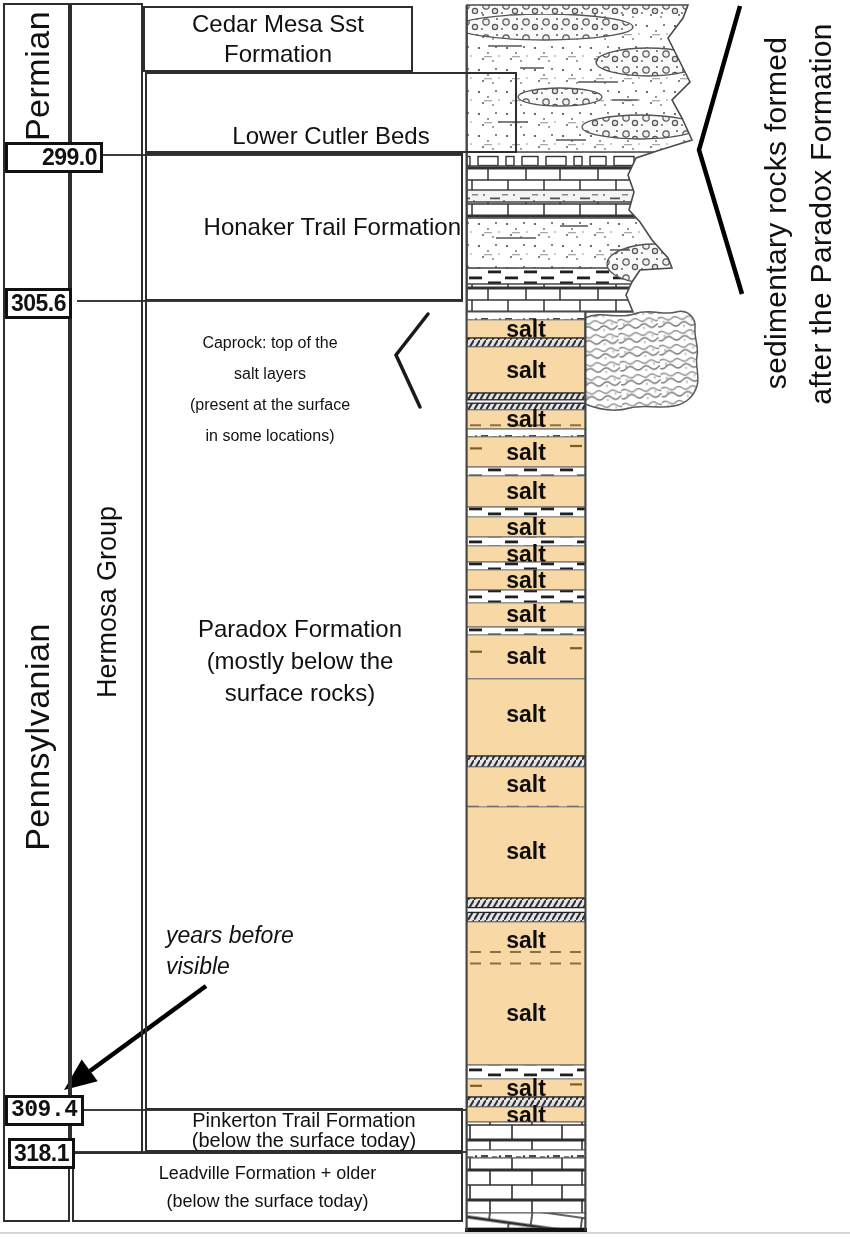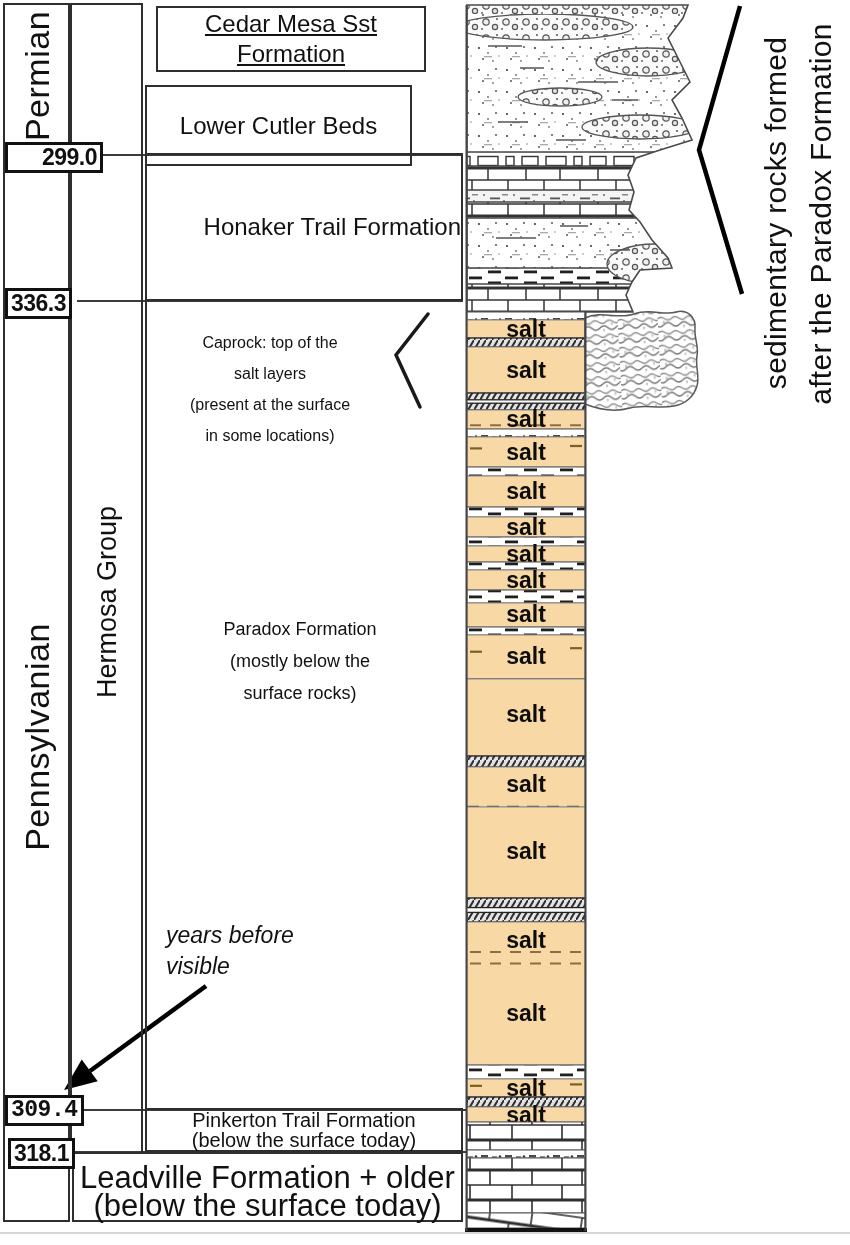--- a/index.html
+++ b/index.html
@@ -10,23 +10,23 @@
   .flexbox{display:flex;flex-direction:column;align-items:center;justify-content:center;text-align:center;}
   .txt{position:absolute;white-space:nowrap;}
   .ctr{transform:translate(-50%,-50%);text-align:center;}
   .rot{transform:translate(-50%,-50%) rotate(-90deg);}
   .agebox{position:absolute;box-sizing:border-box;border:3px solid #111;background:#fff;
           font-weight:bold;font-size:23px;line-height:25px;padding:0 3px;letter-spacing:-0.5px;z-index:6;}
   .fm{font-size:24px;line-height:30px;}
   .period{font-size:34px;letter-spacing:0.5px;}
   .group{font-size:27px;}
   .cap{font-size:16px;line-height:31px;margin-top:11px;}
-  .para{font-size:18px;line-height:32px;text-align:center;}
+  .para{font-size:24px;line-height:32px;text-align:center;}
   .pink{font-size:20px;line-height:20px;}
-  .lead{font-size:31px;line-height:28px;justify-content:flex-end;}
+  .lead{font-size:18px;line-height:28px;}
   .ybp{font-style:italic;font-size:23px;line-height:31px;}
   .rightlbl{font-size:30px;letter-spacing:0.3px;}
 </style>
 </head>
 <body>
 
 <div class="stage">
 
   <svg id="strat-svg" width="850" height="1245" viewBox="0 0 850 1245">
     <defs>
@@ -221,24 +221,24 @@
     <polygon points="64,1090 81.7,1059.4 97.7,1081.2" fill="#000"></polygon>
   </svg>
 
   <div class="box" style="left:3px;top:3px;width:67px;height:1219px;border-width:2.5px;"></div>
   <div class="txt rot period" style="left:37px;top:76px;">Permian</div>
   <div class="txt rot period" style="left:37px;top:737px;">Pennsylvanian</div>
 
   <div class="box" style="left:70px;top:3px;width:73px;height:1149px;border-width:2.5px;border-bottom:none;"></div>
   <div class="txt rot group" style="left:107px;top:602px;">Hermosa Group</div>
 
-  <div class="box flexbox fm" style="left:156px;top:6px;width:270px;height:66px;text-decoration:underline;">
+  <div class="box flexbox fm" style="left:143px;top:6px;width:270px;height:66px;">
     <div>Cedar Mesa Sst Formation</div>
   </div>
-  <div class="box flexbox fm" style="left:145px;top:85px;width:267px;height:81px;">
+  <div class="box flexbox fm" style="left:145px;top:72px;width:372px;height:81px;justify-content:flex-end;">
     <div>Lower Cutler Beds</div>
   </div>
   <div class="box flexbox fm" style="left:145px;top:153px;width:318px;height:148px;align-items:flex-end;">
     <div>Honaker Trail Formation</div>
   </div>
 
   <div style="position:absolute;left:145px;top:301px;width:318px;height:809px;border-left:2px solid #2e2e2e;box-sizing:border-box;"></div>
   <div class="txt ctr cap" style="left:270px;top:378px;">
     <div>Caprock: top of the</div>
     <div>salt layers</div>
@@ -258,20 +258,20 @@
   <div class="box flexbox pink" style="left:145px;top:1108px;width:318px;height:44px;">
     <div>Pinkerton Trail Formation</div>
     <div>(below the surface today)</div>
   </div>
   <div class="box flexbox lead" style="left:72px;top:1152px;width:391px;height:70px;">
     <div>Leadville Formation + older</div>
     <div>(below the surface today)</div>
   </div>
 
   <div class="agebox" style="left:5px;top:142px;padding-left:34px;">299.0</div>
-  <div class="agebox" style="left:5px;top:288px;">336.3</div>
+  <div class="agebox" style="left:5px;top:288px;">305.6</div>
   <div class="agebox" style="left:5px;top:1095px;font-family:Liberation Mono, monospace;">309.4</div>
   <div class="agebox" style="left:8px;top:1138px;">318.1</div>
 
   <div class="txt rot rightlbl" style="left:776px;top:213px;">sedimentary rocks formed</div>
   <div class="txt rot rightlbl" style="left:821px;top:214px;">after the Paradox Formation</div>
 
 </div>
 
 </body></html>

